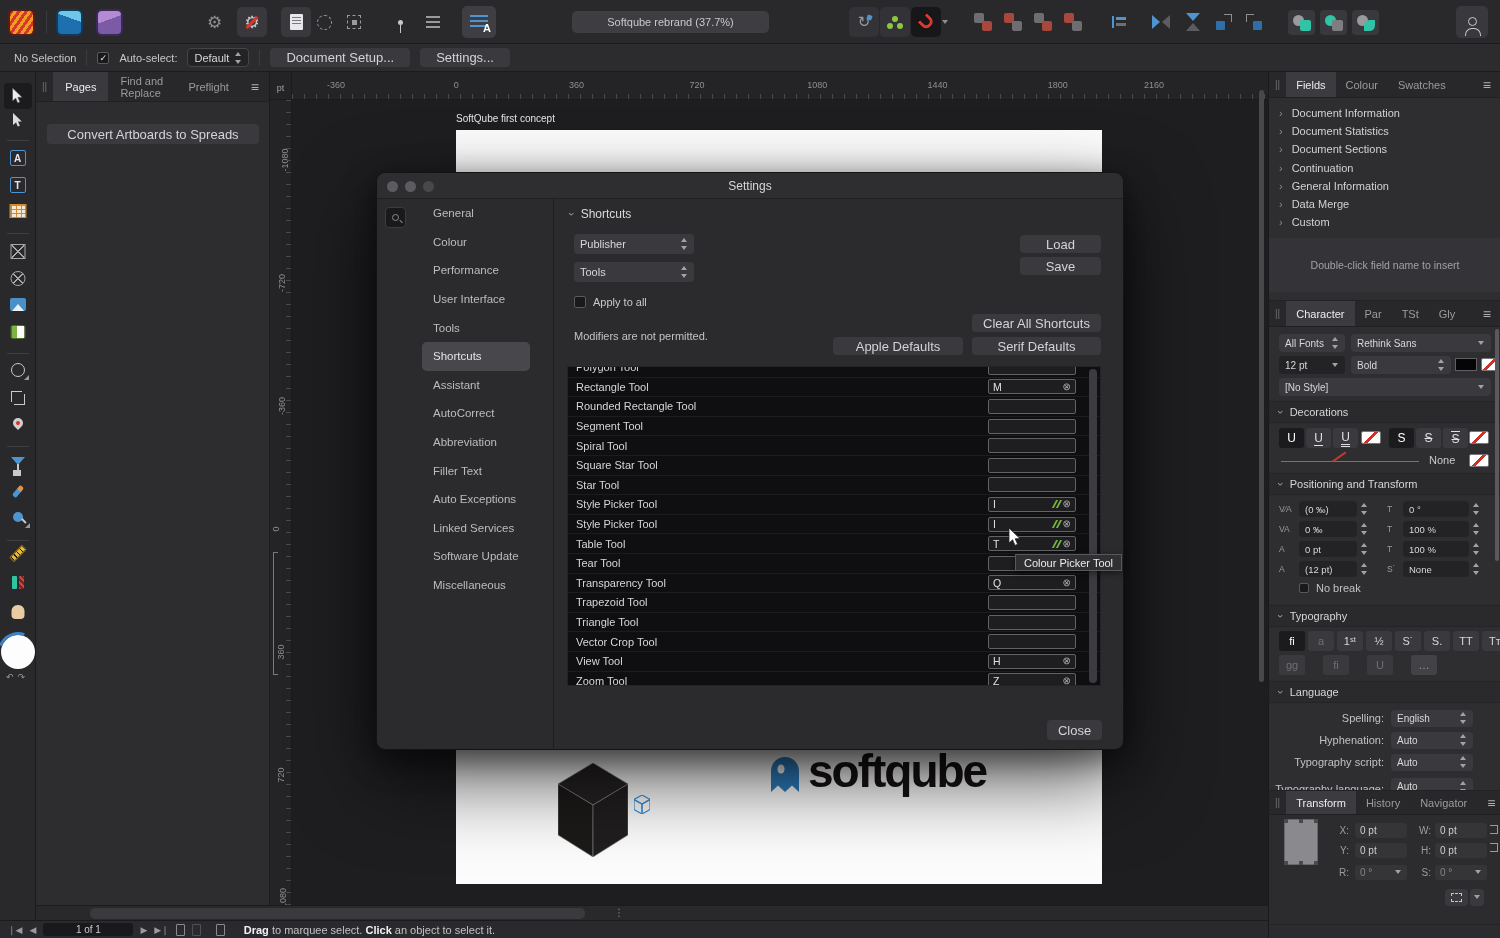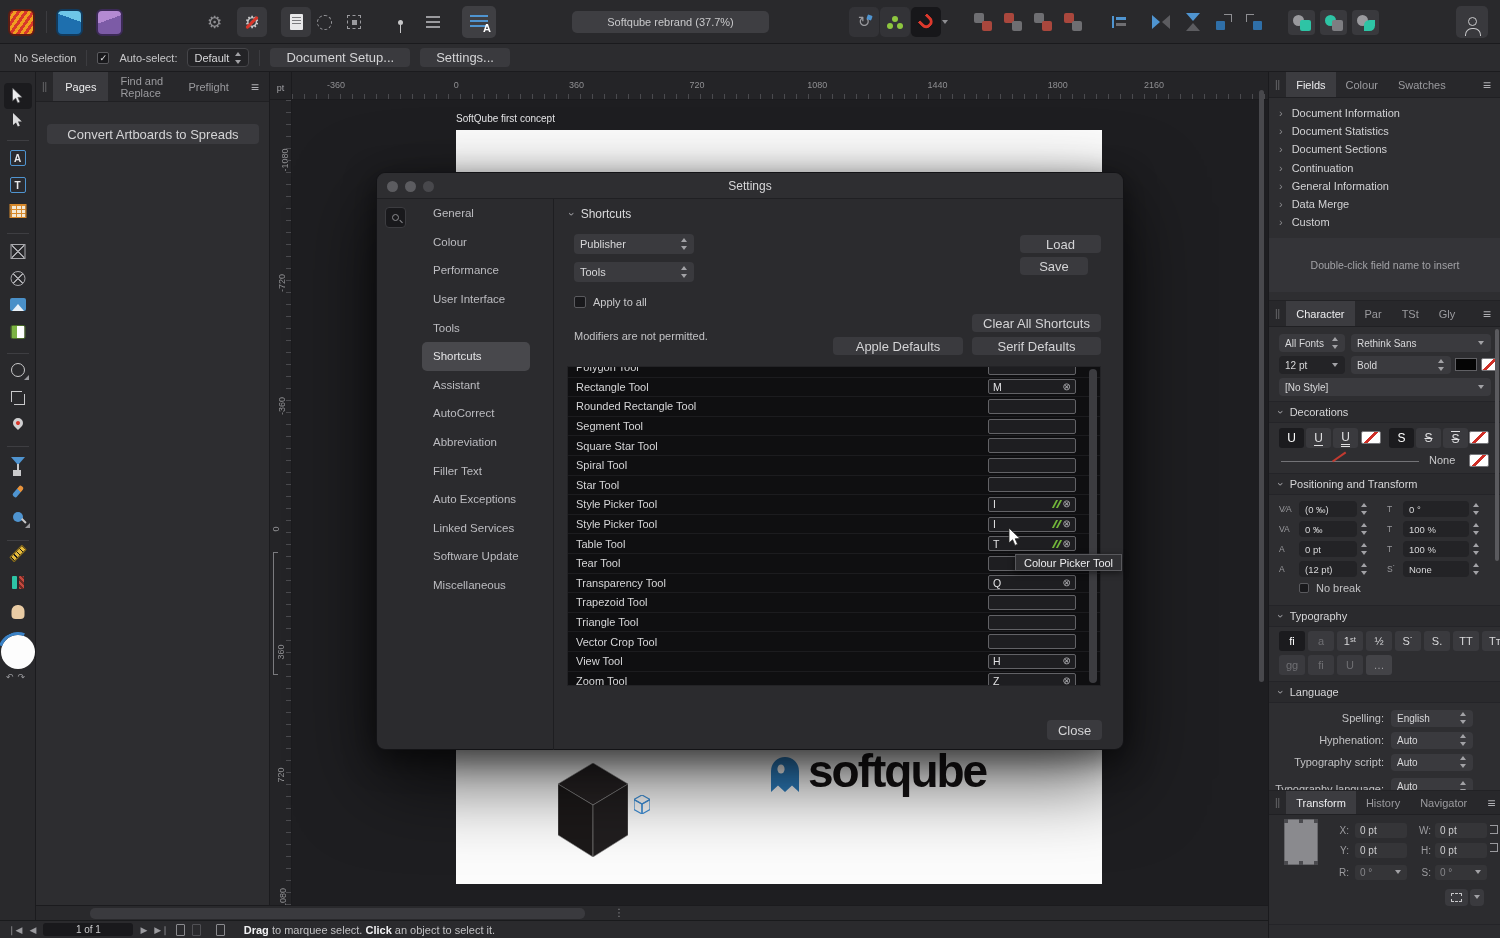--- a/index.html
+++ b/index.html
@@ -557,21 +557,21 @@
           </div>
         <span class="select dsel" style="left:20px;top:35px">
             <span class="lab">Publisher</span>
             <span class="stp"></span>
           </span>
         <span class="select dsel" style="left:20px;top:63px">
             <span class="lab">Tools</span>
             <span class="stp"></span>
           </span>
         <button class="btn dbtn" style="left:466px;top:36px;width:81px;border:none">Load</button>
-        <button class="btn dbtn" style="left:466px;top:58px;width:68px;border:none">Save</button>
+        <button class="btn dbtn" style="left:466px;top:58px;width:81px;border:none">Save</button>
         <div class="ckrow">
             <span class="cb"></span>
             <span>Apply to all</span>
           </div>
         <button class="btn dbtn" style="left:418px;top:115px;width:129px;border:none">Clear All Shortcuts</button>
         <div class="note">Modifiers are not permitted.</div>
         <button class="btn dbtn" style="left:279px;top:138px;width:130px;border:none">Apple Defaults</button>
         <button class="btn dbtn" style="left:418px;top:138px;width:129px;border:none">Serif Defaults</button>
         <div class="stable">
           <div class="srows">
@@ -599,28 +599,28 @@
                 </span>
               </div>
               <div class="srow">
                 <span class="stool">Segment Tool</span>
                 <span class="sfield">
                   <span class="skey"></span>
 
                 </span>
               </div>
               <div class="srow">
+                <span class="stool">Spiral Tool</span>
+                <span class="sfield">
+                  <span class="skey"></span>
+
+                </span>
+              </div>
+              <div class="srow">
                 <span class="stool">Square Star Tool</span>
-                <span class="sfield">
-                  <span class="skey"></span>
-
-                </span>
-              </div>
-              <div class="srow">
-                <span class="stool">Spiral Tool</span>
                 <span class="sfield">
                   <span class="skey"></span>
 
                 </span>
               </div>
               <div class="srow">
                 <span class="stool">Star Tool</span>
                 <span class="sfield">
                   <span class="skey"></span>
 
@@ -947,21 +947,21 @@
           <span class="typob">
             <span>S.</span>
           </span>
           <span class="typob">
             <span>TT</span>
           </span>
           <span class="typob">
             <span>Tᴛ</span>
           </span>
         </div>
-      <div style="position:absolute;left:10px;top:354px;display:flex;gap:3px">
+      <div style="position:absolute;left:10px;top:354px;display:flex;gap:18px">
 
       <span class="typob dim">
             <span>gg</span>
           </span>
           <span class="typob dim">
             <span>fi</span>
           </span>
           <span class="typob dim">
             <span>U</span>
           </span>

